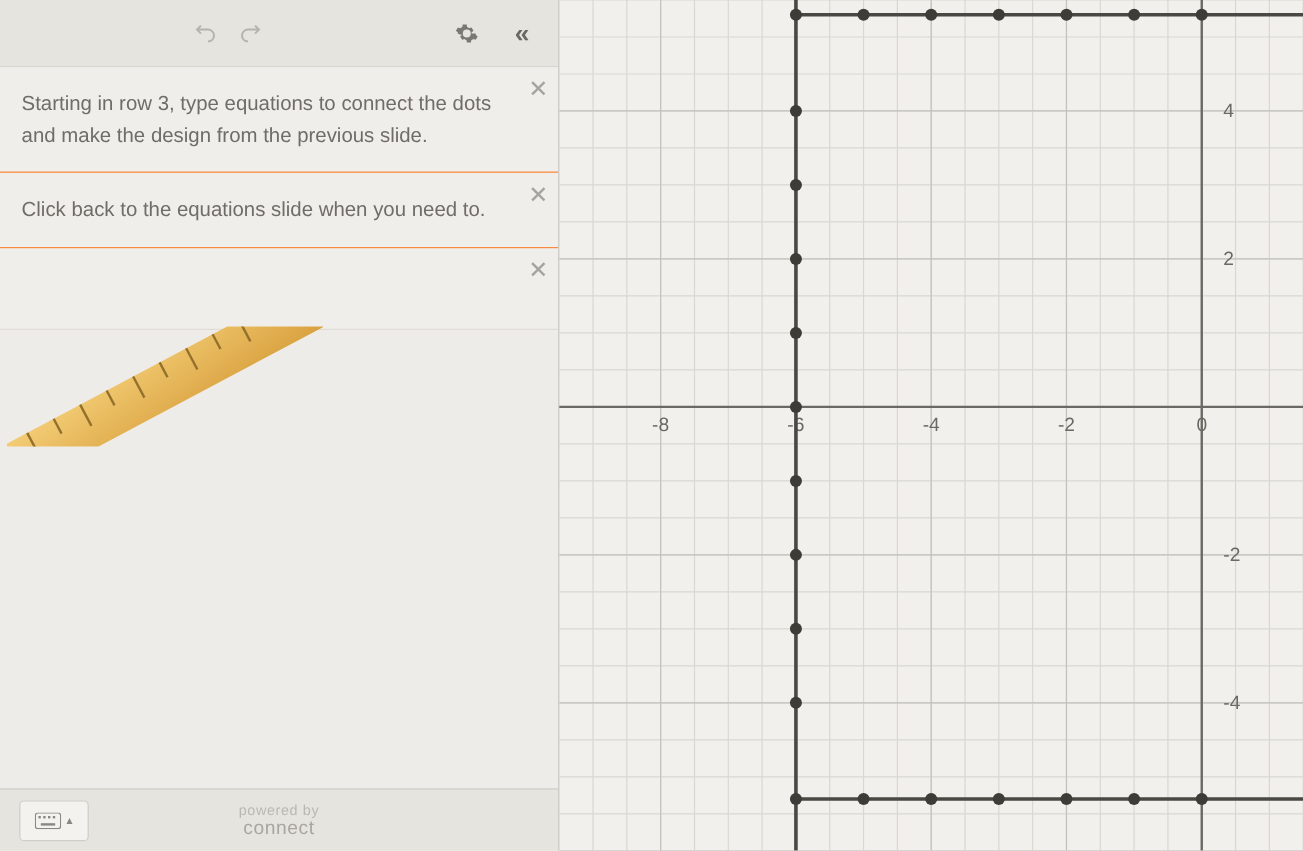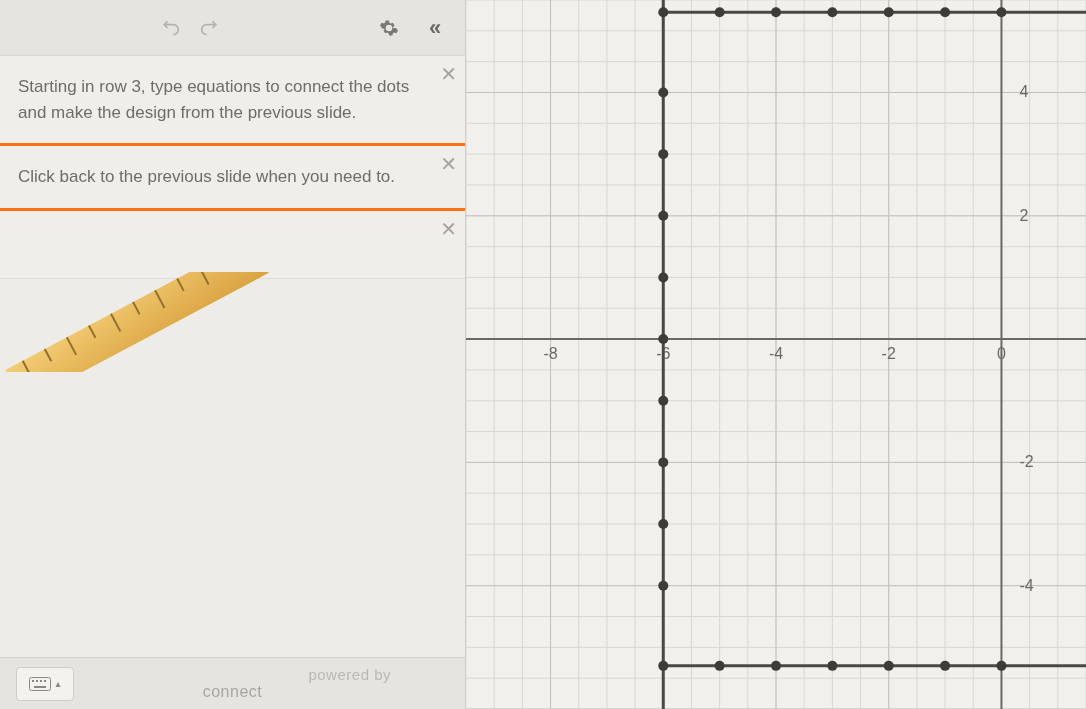--- a/index.html
+++ b/index.html
@@ -5,29 +5,29 @@
     * { margin: 0; padding: 0; box-sizing: border-box; }
     html, body { width: 1086px; height: 709px; overflow: hidden; font-family: Arial, sans-serif; background: #e8e6e2; }
     .app { display: flex; width: 100%; height: 100%; }
     .sidebar { width: 466px; height: 100%; background: #eeece8; display: flex; flex-direction: column; border-right: 1px solid #d0cec8; position: relative; }
     .toolbar { height: 56px; display: flex; align-items: center; justify-content: flex-end; gap: 14px; padding: 0 14px; background: #e6e4df; border-bottom: 1px solid #d8d6d0; }
     .tool-btn { width: 32px; height: 32px; display: flex; align-items: center; justify-content: center; color: #7a7872; cursor: pointer; }
     .tool-btn svg { width: 20px; height: 20px; }
     .undo-redo { display: flex; gap: 8px; margin-right: auto; margin-left: 140px; }
     .undo-redo .tool-btn { opacity: 0.45; }
     .rows { flex: 1; overflow: auto; }
-    .row { position: relative; padding: 18px 46px 18px 18px; border-bottom: 3px solid #f97316; background: #f0eeea; }
+    .row { position: relative; padding: 18px 46px 18px 18px; border-bottom: 1px solid #f97316; background: #f0eeea; }
     .row-text { color: #6f6d67; font-size: 17px; line-height: 1.5; }
     .row-x { position: absolute; top: 6px; right: 8px; color: #a6a49e; font-size: 20px; cursor: pointer; font-weight: 300; }
     .input-row { height: 68px; position: relative; background: #f0eeea; border-bottom: 1px solid #dedcD6; }
     .ruler-img { position: absolute; left: -12px; top: 272px; width: 300px; height: 100px; pointer-events: none; opacity: 0.9; }
     .footer { height: 52px; display: flex; align-items: center; justify-content: space-between; padding: 0 16px; background: #e6e4df; border-top: 1px solid #d0cec8; position: absolute; bottom: 0; left: 0; right: 0; }
     .kb-btn { width: 58px; height: 34px; background: #f4f2ee; border: 1px solid #cfcdc7; border-radius: 4px; display: flex; align-items: center; justify-content: center; gap: 4px; color: #8a8882; cursor: pointer; }
     .brand { color: #a8a6a0; font-size: 16px; letter-spacing: 0.5px; text-align: center; flex: 1; }
-    .brand .powered { font-size: 15px; display: block; opacity: 0.7; text-align: right; }
+    .brand .powered { font-size: 12px; display: block; opacity: 0.7; }
     .brand .desmos { font-weight: 400; }
     .graph { flex: 1; height: 100%; position: relative; background: #f2f0ec; }
     .graph svg { width: 100%; height: 100%; display: block; }
     .axis-label { font-size: 16px; fill: #6b6963; font-family: Arial; }
     .grid-minor { stroke: #d9d7d1; stroke-width: 1; }
     .grid-major { stroke: #c4c2bc; stroke-width: 1; }
     .axis-line { stroke: #6b6963; stroke-width: 2; }
     .plot-line { stroke: #4a4843; stroke-width: 3; fill: none; }
     .plot-dot { fill: #3e3c37; }
   </style>
@@ -56,21 +56,21 @@
       </div>
       <div class="tool-btn" style="font-size:22px;font-weight:bold;color:#6b6963;">«</div>
     </div>
 
     <div class="rows">
       <div class="row">
         <div class="row-text">Starting in row 3, type equations to connect the dots and make the design from the previous slide.</div>
         <div class="row-x">✕</div>
       </div>
       <div class="row">
-        <div class="row-text">Click back to the previous slide when you need to.</div>
+        <div class="row-text">Click back to the equations slide when you need to.</div>
         <div class="row-x">✕</div>
       </div>
       <div class="input-row">
         <div class="row-x">✕</div>
       </div>
     </div>
 
     <svg class="ruler-img" viewBox="0 0 300 100">
       <defs>
           <linearGradient id="rg" x1="0" y1="0" x2="1" y2="1">

